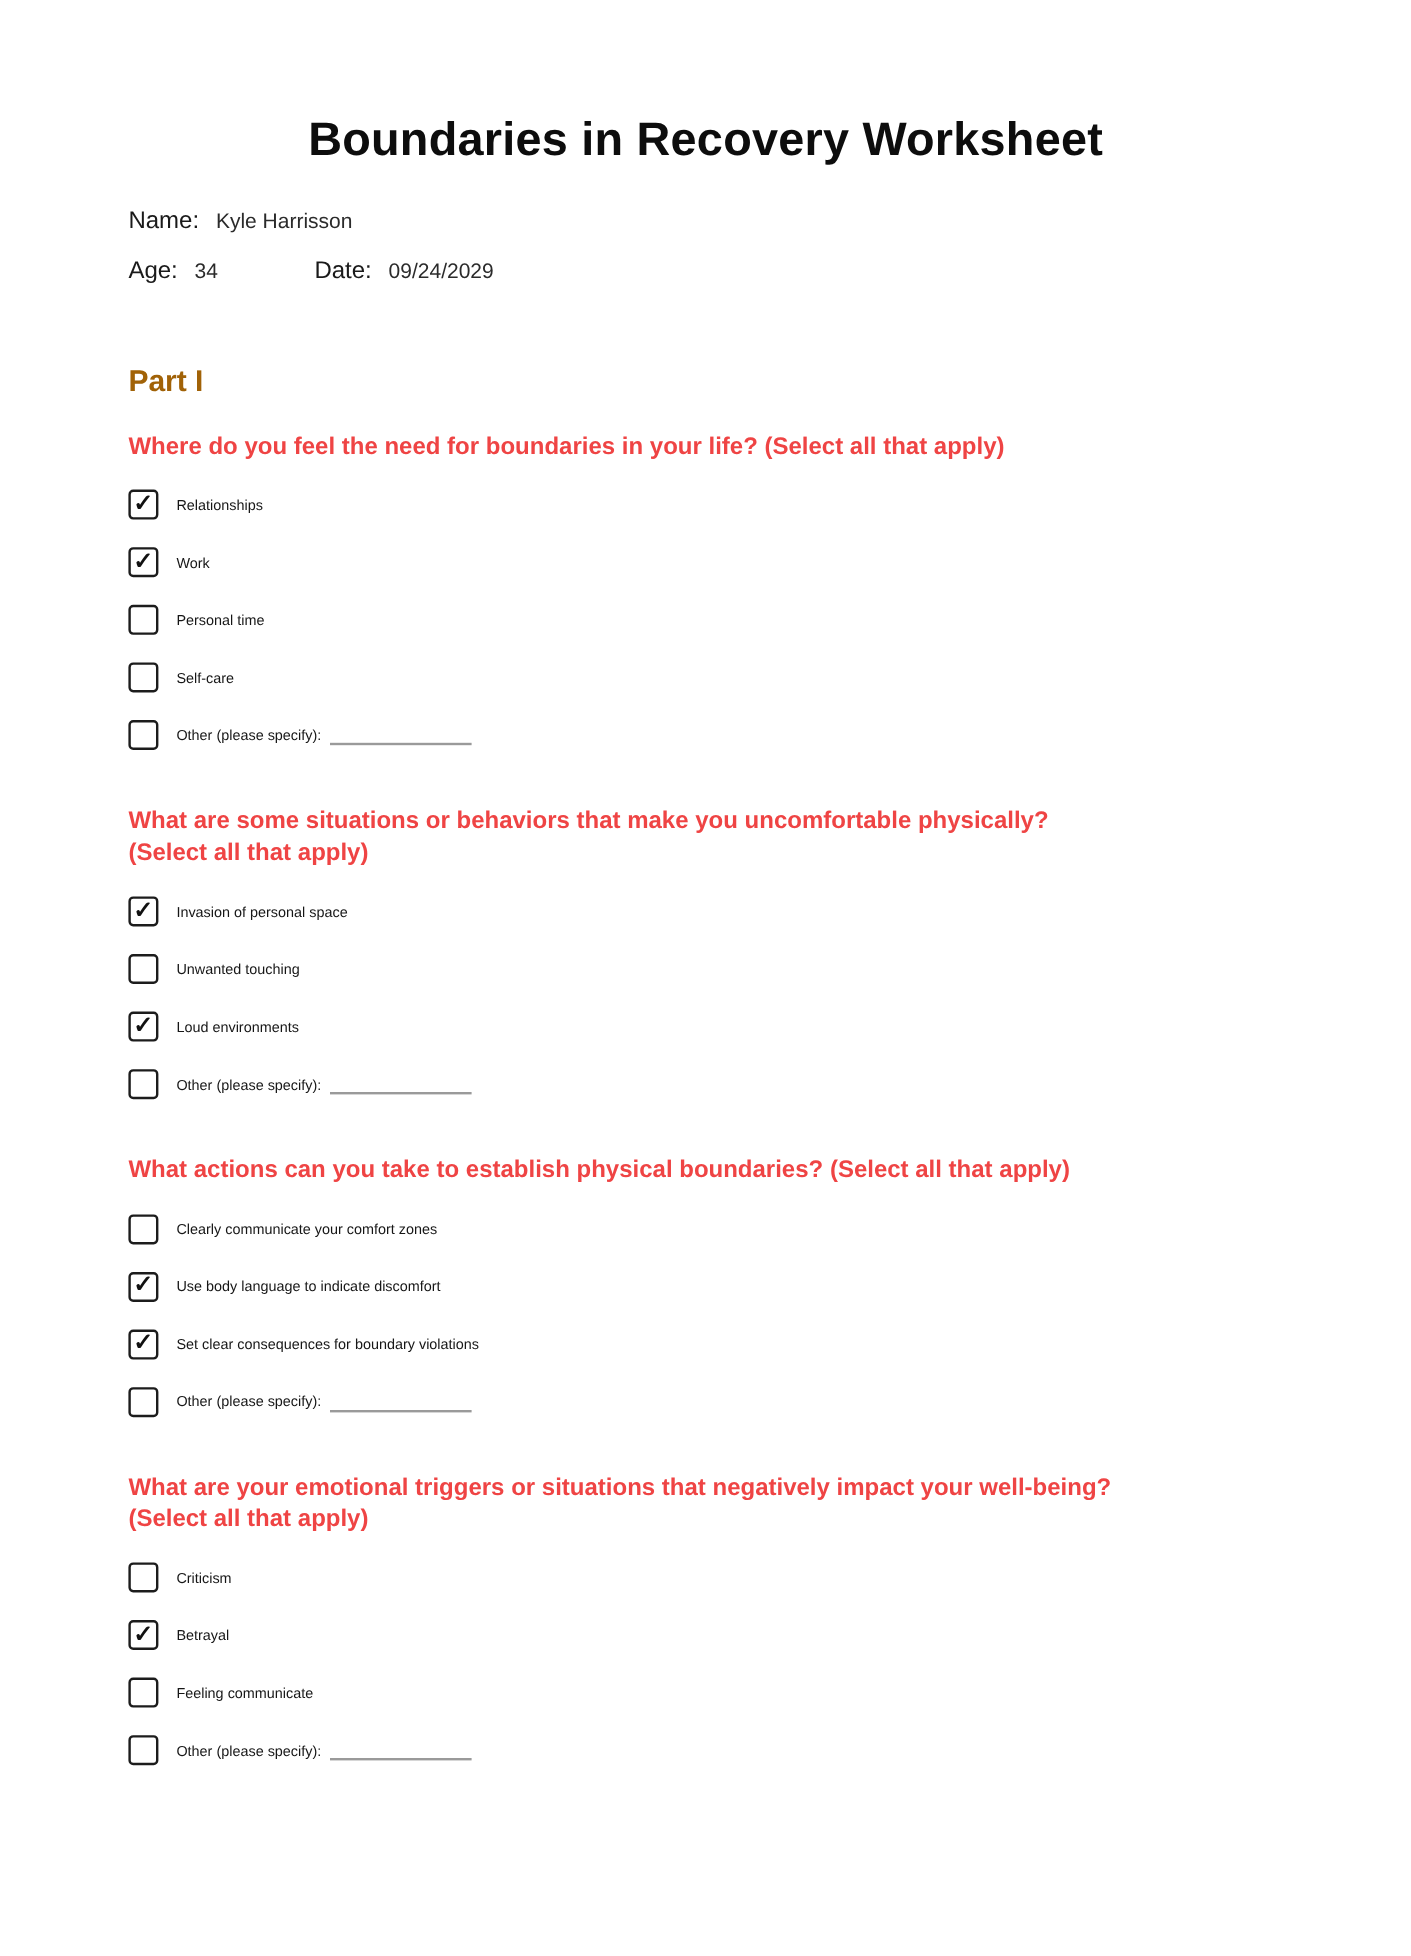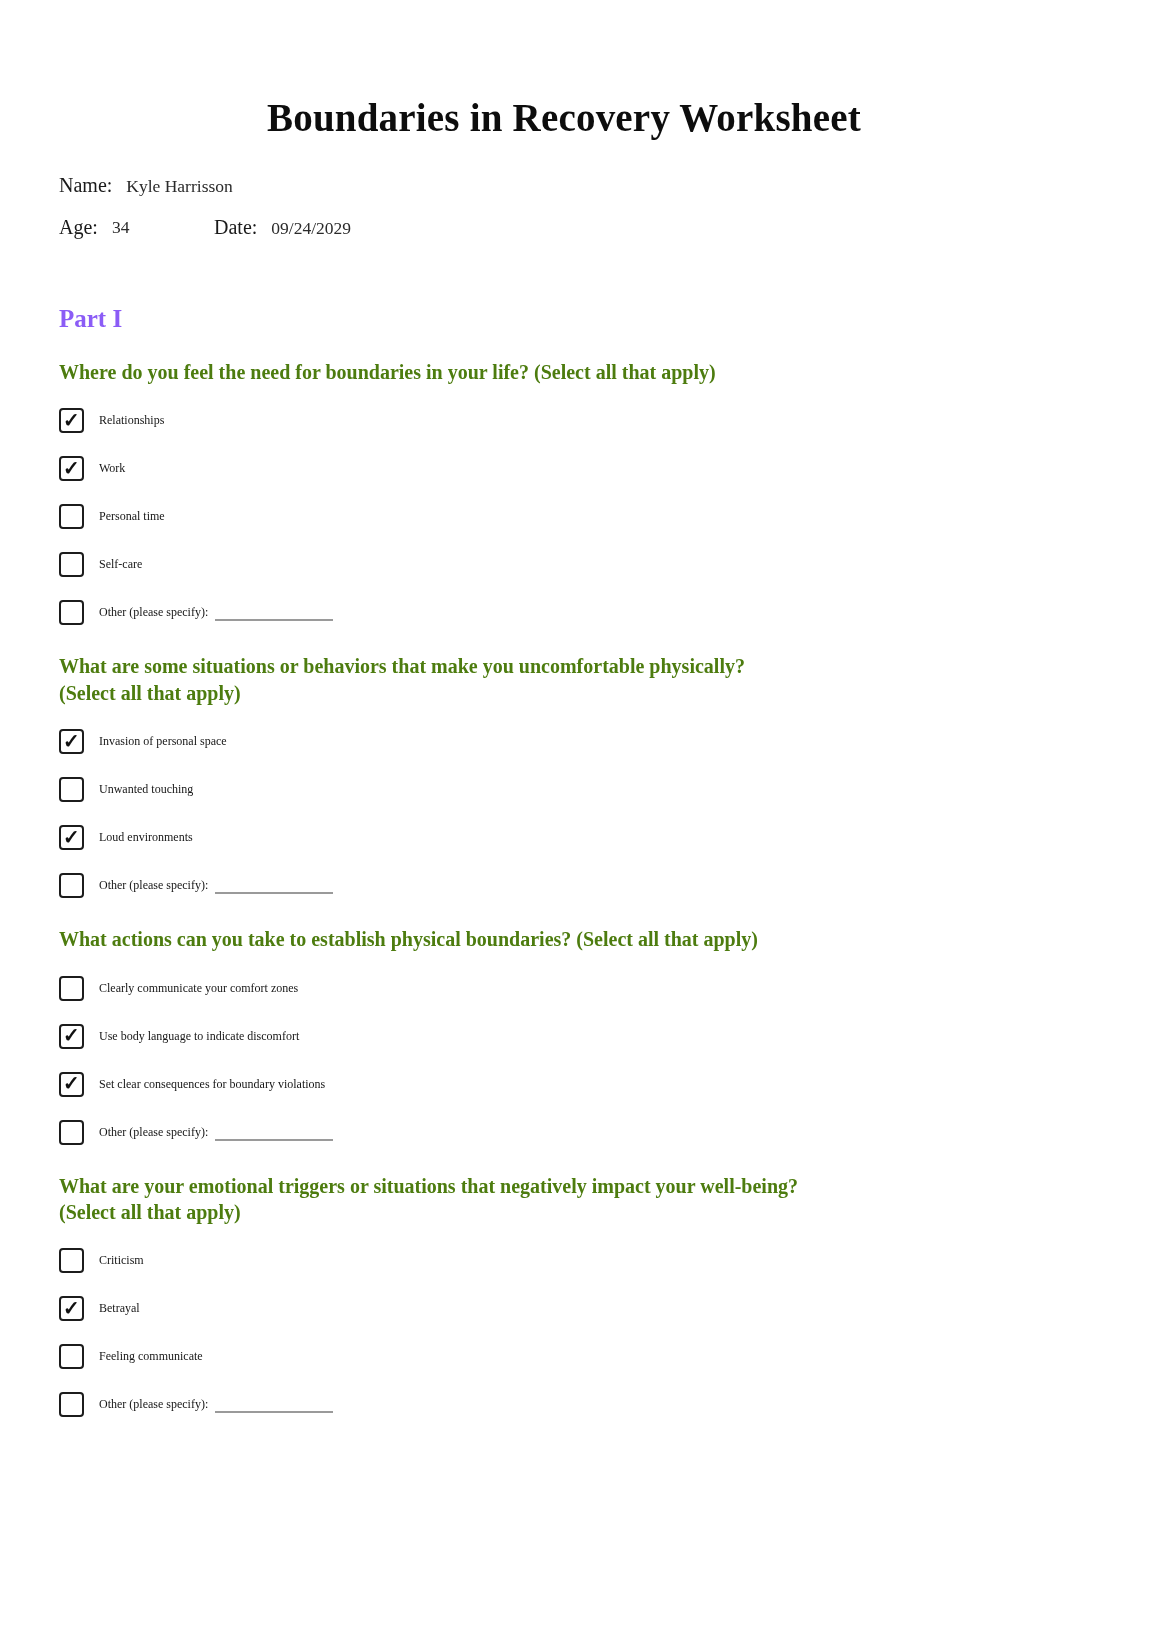--- a/index.html
+++ b/index.html
@@ -6,24 +6,24 @@
     margin: 0;
     padding: 0;
     background: #ffffff;
   }
   .page {
     position: relative;
     width: 1176px;
     height: 1630px;
     background: #ffffff;
     overflow: hidden;
-    font-family: Liberation Serif, serif;
+    font-family: Liberation Sans, sans-serif;
     color: #111111;
     box-sizing: border-box;
-    padding: 95px 107px 0 59px;
+    padding: 95px 107px 0 107px;
   }
   .doc-title {
     margin: 0;
     text-align: center;
     font-size: 39px;
     font-weight: 700;
     letter-spacing: 0.2px;
     color: #0d0d0d;
   }
   .meta {
@@ -50,29 +50,29 @@
     width: 155px;
   }
   .date-group {
     display: flex;
     align-items: baseline;
   }
   .part-heading {
     margin-top: 66px;
     font-size: 25px;
     font-weight: 700;
-    color: #8b5cf6;
-  }
-  .q-block { margin-top: 28px; }
+    color: #a16207;
+  }
+  .q-block { margin-top: 46px; }
   .q-block.first { margin-top: 26px; }
   .q-text {
     font-size: 20px;
     font-weight: 700;
     line-height: 1.32;
-    color: #4d7c0f;
+    color: #ef4444;
     white-space: pre-line;
     max-width: 965px;
   }
   .option {
     display: flex;
     align-items: center;
     margin-top: 23px;
   }
   .checkbox {
     box-sizing: border-box;

